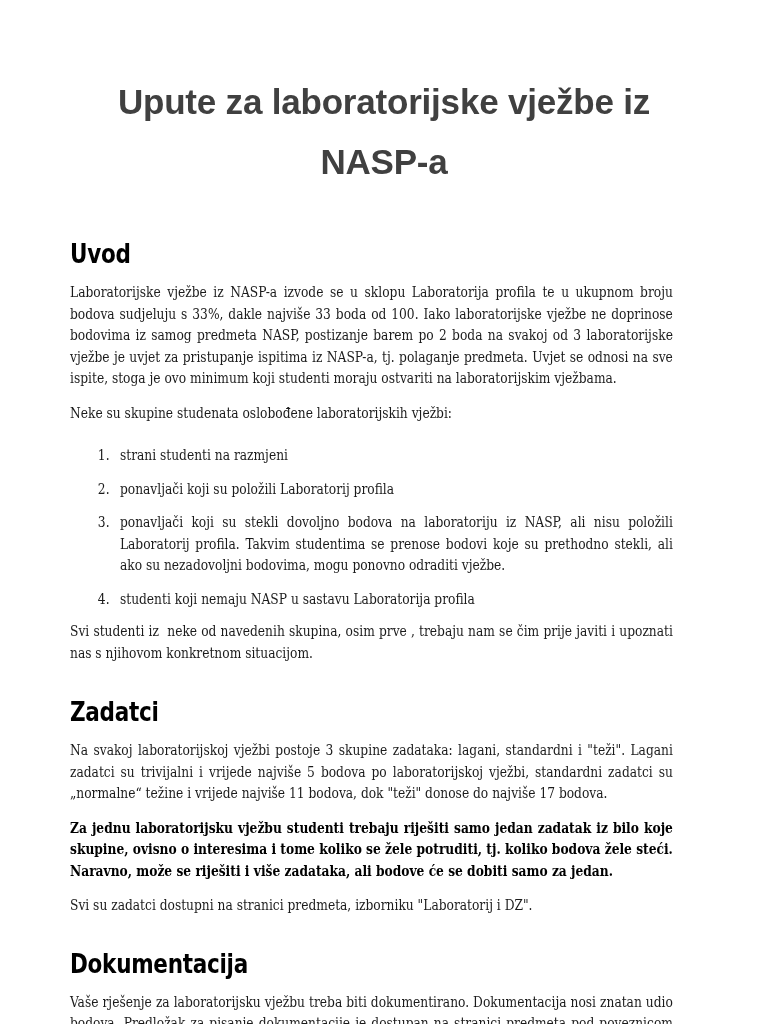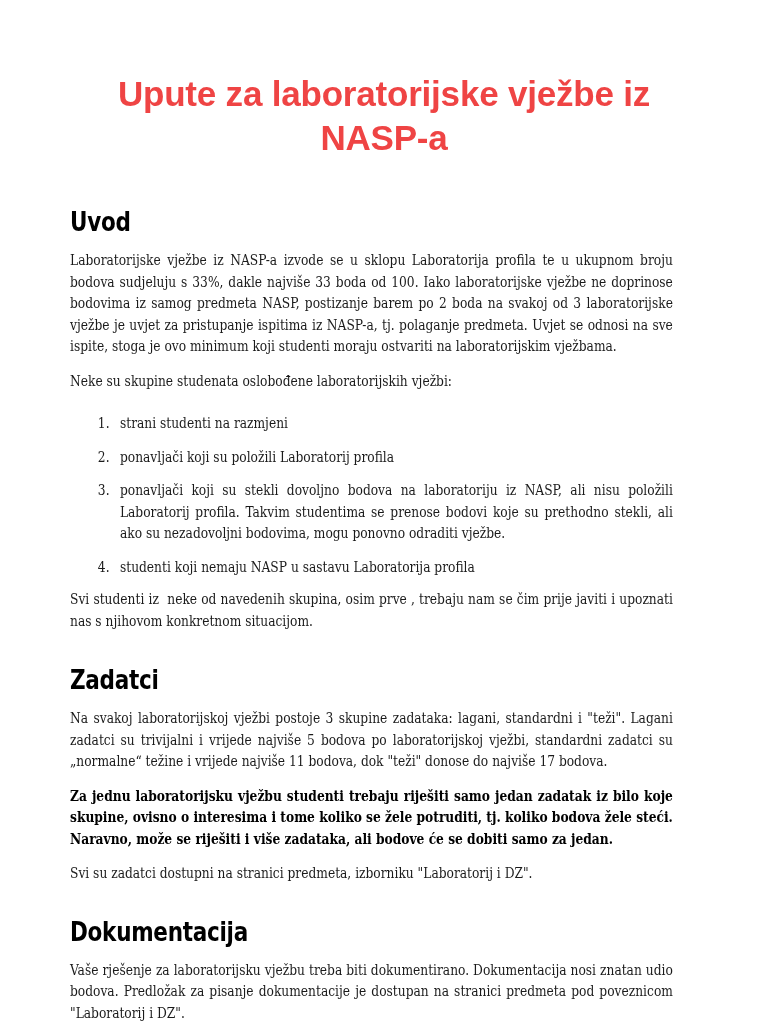--- a/index.html
+++ b/index.html
@@ -26,23 +26,23 @@
   }
 
   
   .doc-title {
     margin: 0;
     padding-top: 72px;
     text-align: center;
     font-family: "Liberation Sans", sans-serif;
     font-weight: bold;
     font-size: 35px;
-    line-height: 44px;
+    line-height: 60px;
     letter-spacing: -0.2px;
-    color: #ef4444;
+    color: #404040;
   }
 
   
   .section-heading {
     margin: 0;
     font-family: "DejaVu Sans Condensed", "Liberation Sans Narrow", "Liberation Sans", sans-serif;
     font-weight: bold;
     font-size: 26px;
     line-height: 30px;
     letter-spacing: -0.3px;

